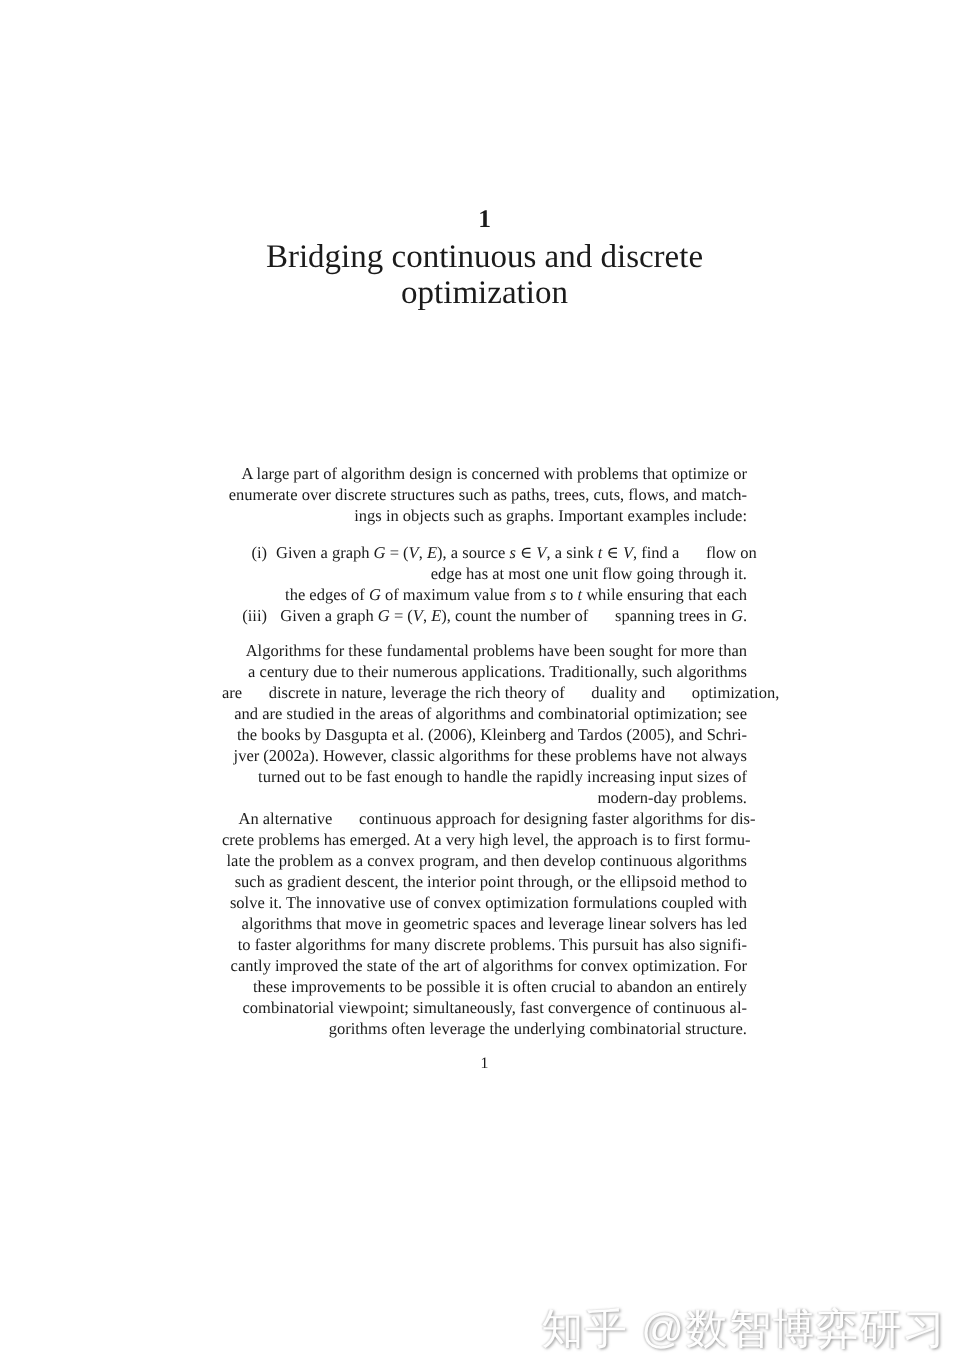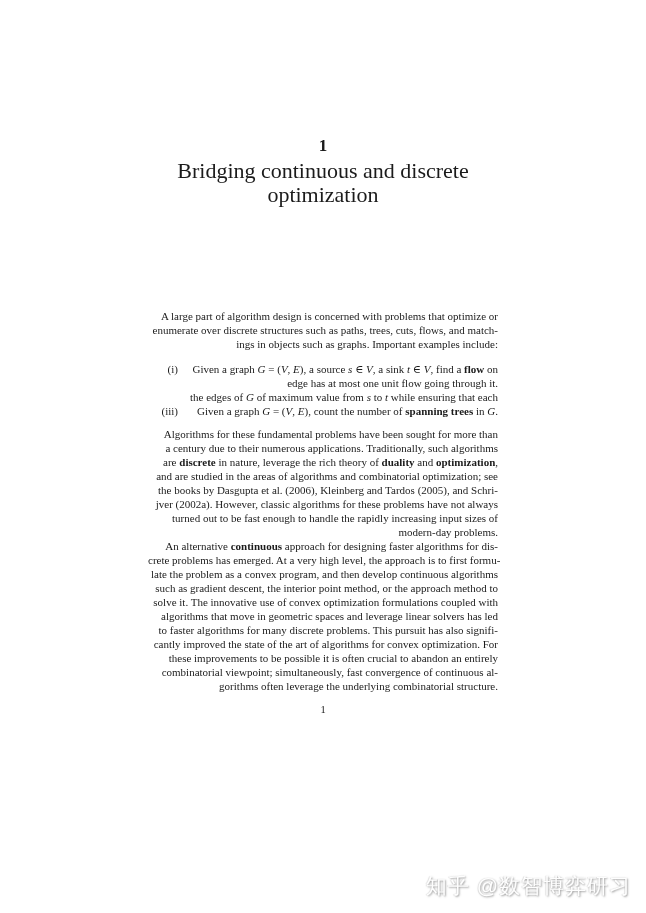--- a/index.html
+++ b/index.html
@@ -77,27 +77,27 @@
     text-align: center;
     font-size: 10.5px;
     line-height: 14px;
     color: #1b1b1b;
   }
   .watermark {
     position: absolute;
     right: 15px;
     bottom: 14px;
     font-family: "Liberation Sans", "DejaVu Sans", sans-serif;
-    font-size: 21px;
+    font-size: 28px;
     line-height: 26px;
     color: #fefefe;
     text-shadow: 1px 1px 2px rgba(140,140,140,0.85), -1px 0px 1px rgba(190,190,190,0.45);
     letter-spacing: 1px;
   }
-  b { font-weight: bold; }
+  b { font-weight: normal; margin-left: 15px; }
   i { font-style: italic; }
 </style>
 </head>
 <body>
 
 <div class="page">
 
   <div class="chapter-head">
     <div class="chapter-number">1</div>
     <div class="chapter-title">Bridging continuous and discrete optimization</div>
@@ -128,21 +128,21 @@
         <div class="line">and are studied in the areas of algorithms and combinatorial optimization; see</div>
         <div class="line">the books by Dasgupta et al. (2006), Kleinberg and Tardos (2005), and Schri-</div>
         <div class="line">jver (2002a). However, classic algorithms for these problems have not always</div>
         <div class="line">turned out to be fast enough to handle the rapidly increasing input sizes of</div>
         <div class="line">modern-day problems.</div>
       </div>
     <div class="para">
         <div class="line indent">An alternative <b>continuous</b> approach for designing faster algorithms for dis-</div>
         <div class="line">crete problems has emerged. At a very high level, the approach is to first formu-</div>
         <div class="line">late the problem as a convex program, and then develop continuous algorithms</div>
-        <div class="line">such as gradient descent, the interior point method, or the approach method to</div>
+        <div class="line">such as gradient descent, the interior point through, or the ellipsoid method to</div>
         <div class="line">solve it. The innovative use of convex optimization formulations coupled with</div>
         <div class="line">algorithms that move in geometric spaces and leverage linear solvers has led</div>
         <div class="line">to faster algorithms for many discrete problems. This pursuit has also signifi-</div>
         <div class="line">cantly improved the state of the art of algorithms for convex optimization. For</div>
         <div class="line">these improvements to be possible it is often crucial to abandon an entirely</div>
         <div class="line">combinatorial viewpoint; simultaneously, fast convergence of continuous al-</div>
         <div class="line">gorithms often leverage the underlying combinatorial structure.</div>
       </div>
     <div class="page-number">1</div>
   </div>

